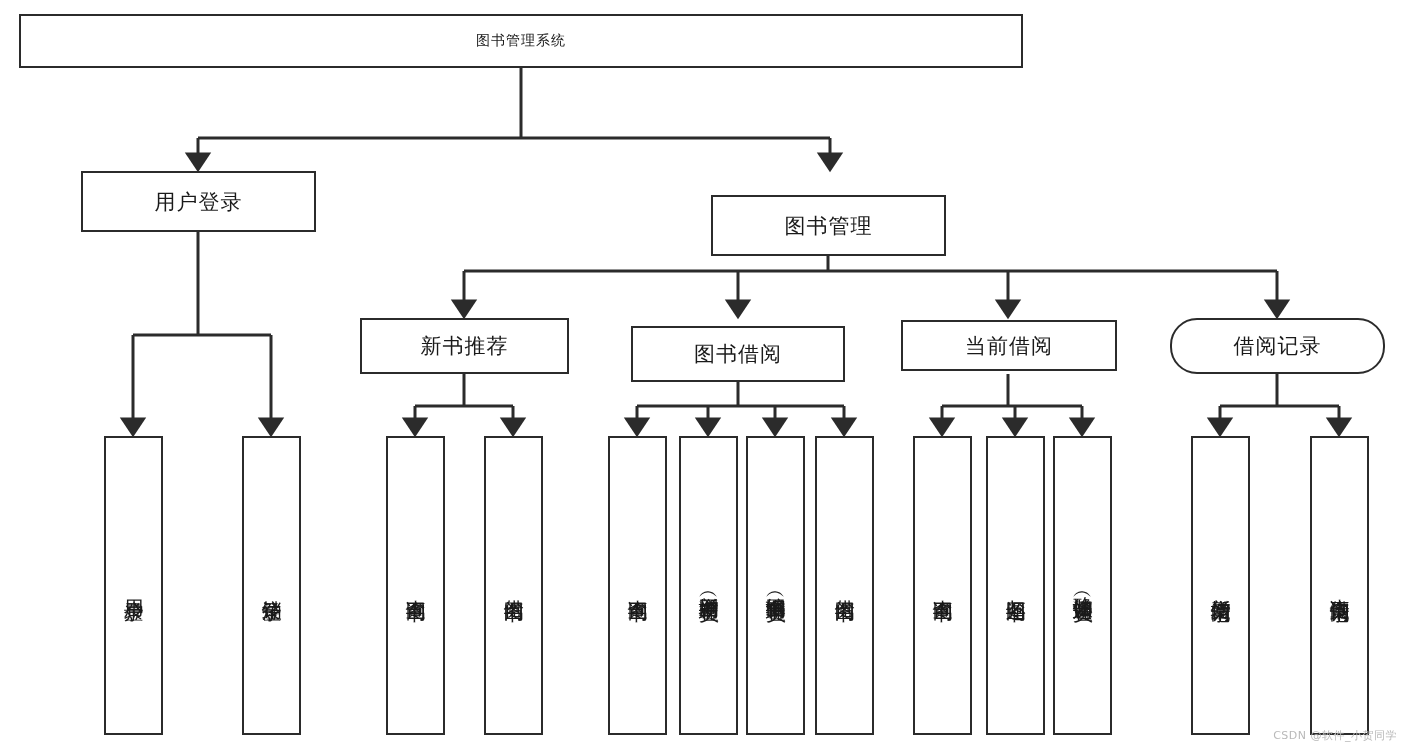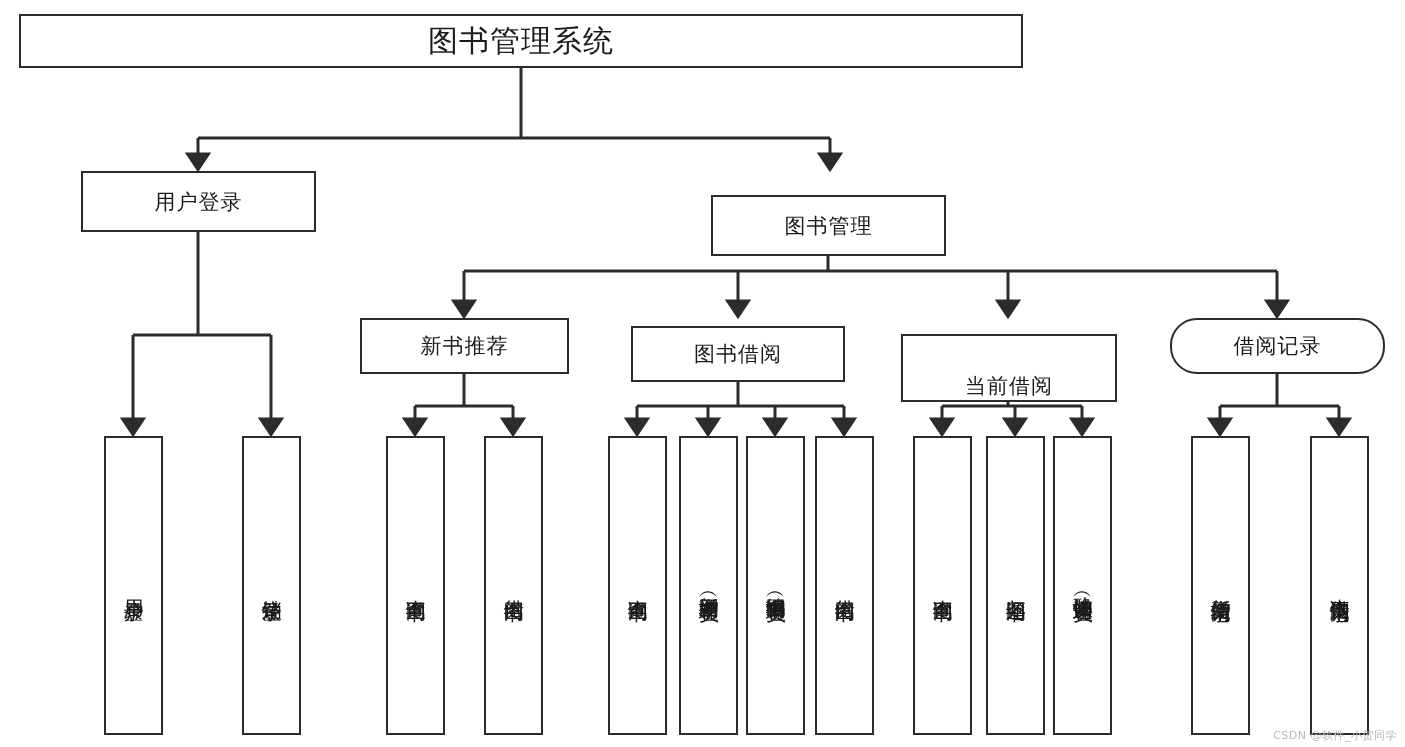--- a/index.html
+++ b/index.html
@@ -9,21 +9,21 @@
   }
   #stage{position:relative;width:1405px;height:747px;background:#fff;}
   svg#wires{position:absolute;left:0;top:0;width:1405px;height:747px;}
   .node{
     position:absolute;box-sizing:border-box;
     border:2px solid #2b2b2b;background:#ffffff;
     display:flex;align-items:center;justify-content:center;
     color:#1a1a1a;
   }
   .node.h{font-size:21px;letter-spacing:1px;}
-  .node.title{font-size:30px;letter-spacing:1px;}
+  .node.title{font-size:14px;letter-spacing:1px;}
   .node.leaf{
     writing-mode:vertical-rl;text-orientation:upright;
     font-size:20px;line-height:1.18;letter-spacing:1px;
     padding:6px 0;justify-content:center;align-items:center;
     white-space:normal;
   }
   .node.leaf span{display:block;}
   #watermark{
     position:absolute;right:8px;bottom:4px;
     font-size:11px;color:#b9b9b9;letter-spacing:.5px;
@@ -95,21 +95,21 @@
   <div class="node h" style="left: 711px; top: 171px; width: 235px; height: 61px; margin-top: 24px;">
     <span>图书管理</span>
   </div>
 
   <div class="node h" style="left: 360px; top: 318px; width: 209px; height: 56px;">
     <span>新书推荐</span>
   </div>
   <div class="node h" style="left: 631px; top: 326px; width: 214px; height: 56px;">
     <span>图书借阅</span>
   </div>
-  <div class="node h" style="left: 901px; top: 334px; width: 216px; height: 68px; align-items: flex-end;">
+  <div class="node h" style="left: 901px; top: 320px; width: 216px; height: 51px;">
     <span>当前借阅</span>
   </div>
   <div class="node h" style="left: 1170px; top: 318px; width: 215px; height: 56px; border-radius: 27px;">
     <span>借阅记录</span>
   </div>
 
   <div class="node leaf" style="left: 104px; top: 436px; width: 59px; height: 299px;">
     <span>用户登录</span>
   </div>
   <div class="node leaf" style="left: 242px; top: 436px; width: 59px; height: 299px;">

